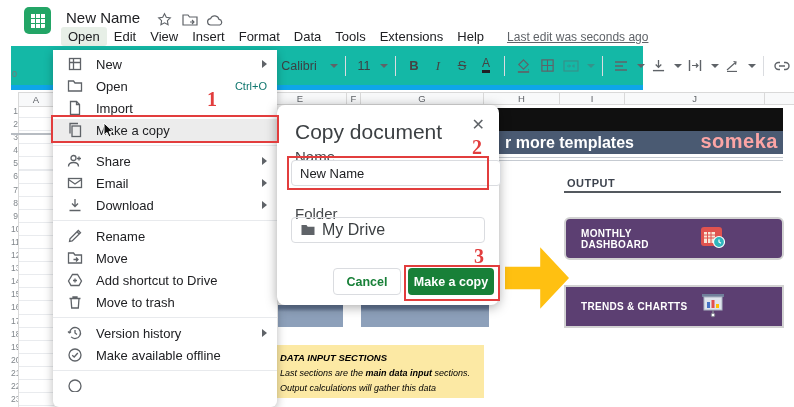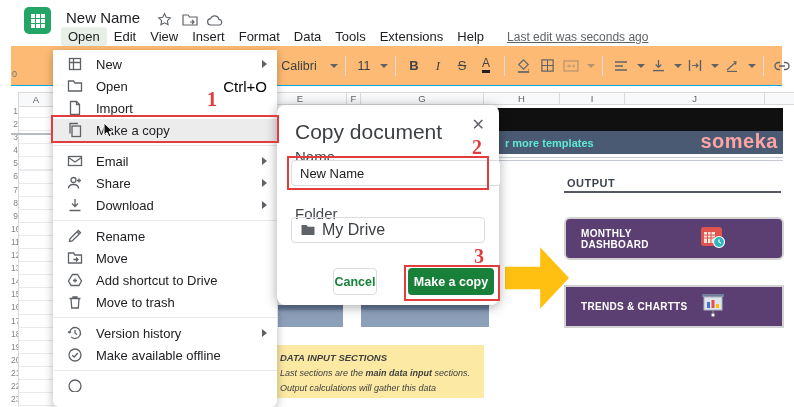--- a/index.html
+++ b/index.html
@@ -12,21 +12,21 @@
   .logo .grid{position:absolute;left:6px;top:6px;width:15px;height:15px;background:#fff;
       background-image:linear-gradient(#23a566 1.5px,transparent 1.5px),linear-gradient(90deg,#23a566 1.5px,transparent 1.5px);
       background-size:5px 5px;border-radius:1px;}
   .doc-title{left:55px;top:9px;font-size:15px;color:#202124;}
   .tb-ico{top:12px;width:16px;height:16px;color:#5f6368;}
   .menubar{left:50px;top:27px;display:flex;font-size:13px;color:#202124;align-items:center;}
   .menubar .m{padding:2px 7px;border-radius:3px;cursor:default;}
   .menubar .m.active{background:#e7efe7;}
   .last-edit{margin-left:16px;font-size:12px;color:#5f6368;text-decoration:underline;}
 
-  .toolbar{left:0;top:46px;width:771px;height:39px;border-bottom:1px solid #0ea5e9;background:#fdba74;}
+  .toolbar{left:0;top:46px;width:632px;height:39px;border-bottom:5px solid #0ea5e9;background:#14b8a6;}
   .tb-row{position:absolute;left:262px;top:0;height:39px;display:flex;align-items:center;gap:2px;}
   .tbtn{display:flex;align-items:center;justify-content:center;min-width:22px;height:26px;color:#444;font-size:13px;}
   .vsep{width:1px;height:20px;background:#dadce0;margin:0 5px;}
   .caret{width:0;height:0;border-left:4px solid transparent;border-right:4px solid transparent;border-top:4px solid #5f6368;margin-left:3px;}
   .fontname{font-size:12.5px;color:#3c4043;width:52px;}
   .fontsize{font-size:12.5px;color:#3c4043;width:16px;text-align:center;}
   .bold{font-weight:bold;}
   .italic{font-style:italic;font-family:"Liberation Serif",serif;}
   .strike{text-decoration:line-through;}
   .tcolor{line-height:11px;text-align:center;font-size:12px;border-bottom:3px solid #202124;padding-bottom:1px;}
@@ -42,63 +42,63 @@
       border-left:1px solid #d9d9d9;}
   .corner-a{left:7px;top:92px;width:34px;height:13px;background:#f8f9fa;border:1px solid #d9d9d9;
       font-size:9.5px;color:#5f6368;display:flex;align-items:center;justify-content:center;}
   .frozen-line{left:0;top:133px;width:42px;height:2px;background:#b7bcc2;}
   .colh{top:92px;height:13px;background:#f8f9fa;border:1px solid #d9d9d9;font-size:9.5px;color:#5f6368;
       display:flex;align-items:center;justify-content:center;box-sizing:border-box;}
 
   
   .blackbar{left:484px;top:108px;width:288px;height:23px;background:#101010;}
   .slatebar{left:484px;top:131px;width:288px;height:23px;background:#4a5a72;display:flex;align-items:center;}
-  .slatebar .promo{margin-left:10px;font-size:11px;font-weight:bold;color:#5eead4;text-align:right;}
+  .slatebar .promo{margin-left:10px;font-size:16px;font-weight:bold;color:#ffffff;text-align:right;}
   .slatebar .brand{position:absolute;right:5px;bottom:1px;font-size:20px;font-weight:bold;color:#fca5a5;letter-spacing:.5px;}
   .dblline{left:484px;width:288px;height:1px;background:#c5cad1;}
   .output-h{left:556px;top:177px;font-size:11px;font-weight:bold;letter-spacing:.5px;color:#3d434e;}
   .output-rule{left:553px;top:191px;width:217px;height:2px;background:#54595f;}
   .pbtn{left:553px;width:220px;height:43px;background:#5c3f72;border:2px solid #d2d2d2;box-sizing:border-box;
       display:flex;align-items:center;}
   .pbtn .lbl{margin-left:15px;font-size:10px;font-weight:bold;letter-spacing:.3px;color:#fff;width:118px;}
   .arrow{left:494px;top:243px;width:64px;height:70px;background:#ffc011;
       clip-path:polygon(0 34%,55% 34%,55% 6%,100% 50%,55% 94%,55% 66%,0 66%);}
   .gbar{top:305px;height:22px;background:#8da0ba;
       background-image:linear-gradient(to bottom,rgba(23,42,80,.35) 0 3px,rgba(23,42,80,0) 7px);}
-  .note{background:#fce9a4;overflow:hidden;padding:7px 8px;box-sizing:border-box;color:#404040;}
+  .note{background:#fce9a4;overflow:hidden;padding:7px 8px;box-sizing:border-box;color:#000000;}
   .note .nt{font-size:9.5px;font-weight:bold;font-style:italic;}
   .note .nl{font-size:9px;font-style:italic;margin-top:5px;}
   .note-left{left:261px;top:345px;width:212px;height:53px;}
   .note-right{left:556px;top:348px;width:213px;height:50px;}
   .ul{text-decoration:underline;}
 
   
   .menu-panel{left:42px;top:50px;width:224px;height:357px;background:#fff;border-radius:0 0 6px 6px;
       box-shadow:0 3px 10px rgba(0,0,0,.28);padding-top:3px;box-sizing:border-box;z-index:30;}
   .mi{display:flex;align-items:center;height:22px;padding:0 10px 0 14px;font-size:13px;color:#202124;position:relative;}
   .mi .micon{width:16px;height:16px;margin-right:13px;flex:none;color:#5f6368;}
-  .mi .sc{margin-left:auto;font-size:15px;color:#000000;}
+  .mi .sc{margin-left:auto;font-size:11px;color:#0f766e;}
   .mi .sub{margin-left:auto;width:0;height:0;border-top:4px solid transparent;border-bottom:4px solid transparent;border-left:5px solid #5f6368;}
   .mi.hl{background:#ececec;}
   .msep{height:1px;background:#e8eaed;margin:4px 0;}
   svg.mic{stroke:#5f6368;fill:none;stroke-width:1.3;}
 
   
   .dialog{left:266px;top:105px;width:222px;height:200px;background:#fff;border-radius:8px;
       box-shadow:0 2px 12px rgba(0,0,0,.35);z-index:40;}
   .dlg-title{position:absolute;left:18px;top:15px;font-size:21px;color:#3c4043;}
   .dlg-close{position:absolute;right:14px;top:12px;font-size:16px;color:#5f6368;line-height:16px;}
   .dlg-label{position:absolute;left:18px;font-size:15px;color:#44474a;}
   .dlg-input{position:absolute;left:14px;top:158px;width:192px;height:24px;border:1px solid #dadce0;border-radius:4px;
       font-size:13px;color:#202124;padding:0 8px;font-family:inherit;box-sizing:content-box;}
   .folder-box{position:absolute;left:14px;top:215px;width:192px;height:24px;border:1px solid #dadce0;border-radius:4px;
       display:flex;align-items:center;font-size:16px;color:#3c4043;}
   .btn{position:absolute;height:27px;border-radius:4px;font-size:12.5px;font-weight:bold;
       display:flex;align-items:center;justify-content:center;box-sizing:border-box;}
-  .btn-cancel{left:56px;top:163px;width:44px;background:#fff;border:1px solid #dadce0;color:#188038;}
+  .btn-cancel{left:56px;top:163px;width:68px;background:#fff;border:1px solid #dadce0;color:#188038;}
   .btn-confirm{left:131px;top:163px;width:86px;background:#188038;color:#fff;}
 
   
   .rbox{border:2px solid #e23d3d;z-index:50;pointer-events:none;}
   .rdigit{font-size:20px;font-weight:bold;color:#e23d3d;z-index:55;font-family:"Liberation Serif",serif;}
   .cursor-ico{z-index:56;}
 </style>
 </head>
 <body>
 
@@ -334,32 +334,32 @@
     <div class="mi hl">
       <span class="micon"><svg class="mic" width="16" height="16" viewBox="0 0 16 16">
             <rect x="5" y="4" width="8.5" height="10.5"></rect>
             <path d="M3 11.5V1.5h8"></path>
           </svg></span>
       <span>Make a copy</span>
     </div>
     <div class="msep"></div>
     <div class="mi">
       <span class="micon"><svg class="mic" width="16" height="16" viewBox="0 0 16 16">
+            <circle cx="6.5" cy="5" r="2.5"></circle>
+            <path d="M1.5 13.5c0-2.8 2.2-4 5-4s5 1.2 5 4M12 3.5v4M10 5.5h4"></path>
+          </svg></span>
+      <span>Share</span>
+        <span class="sub"></span>
+    </div>
+    <div class="mi">
+      <span class="micon"><svg class="mic" width="16" height="16" viewBox="0 0 16 16">
             <rect x="1.5" y="3.5" width="13" height="9"></rect>
             <path d="M1.5 4.5 8 9l6.5-4.5"></path>
           </svg></span>
       <span>Email</span>
-        <span class="sub"></span>
-    </div>
-    <div class="mi">
-      <span class="micon"><svg class="mic" width="16" height="16" viewBox="0 0 16 16">
-            <circle cx="6.5" cy="5" r="2.5"></circle>
-            <path d="M1.5 13.5c0-2.8 2.2-4 5-4s5 1.2 5 4M12 3.5v4M10 5.5h4"></path>
-          </svg></span>
-      <span>Share</span>
         <span class="sub"></span>
     </div>
     <div class="mi">
       <span class="micon"><svg class="mic" width="16" height="16" viewBox="0 0 16 16">
             <path d="M8 2v7M5 6.5 8 9.5l3-3M2.5 13.5h11"></path>
           </svg></span>
       <span>Download</span>
         <span class="sub"></span>
     </div>
     <div class="msep"></div>

